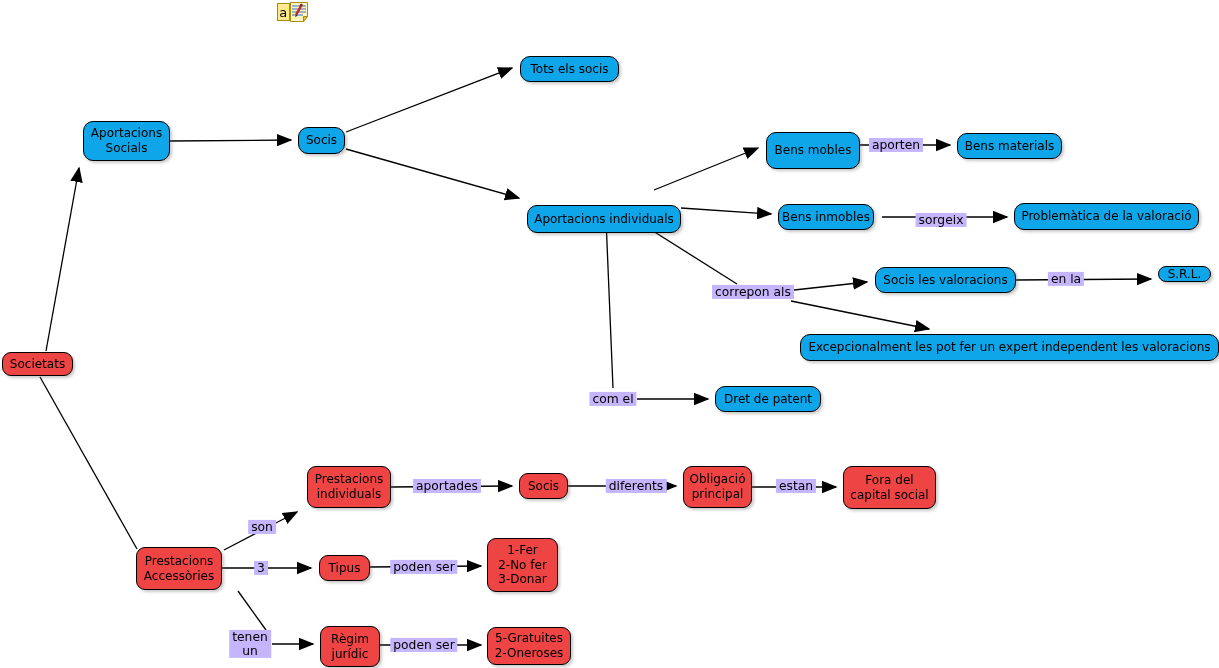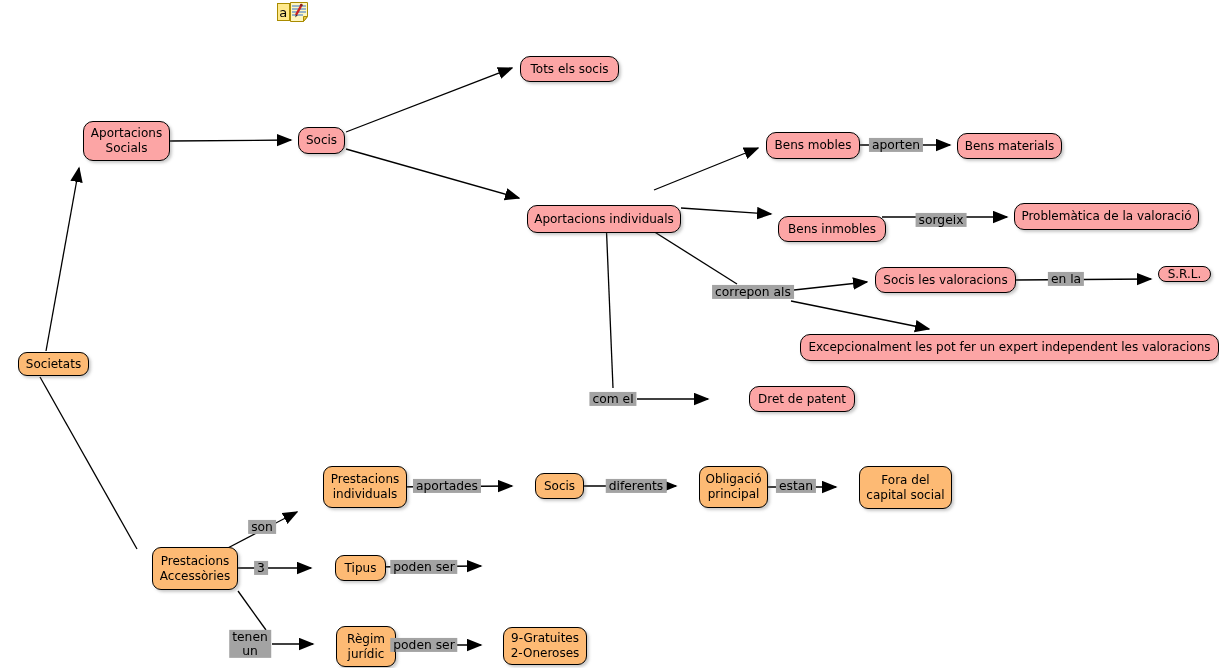--- a/index.html
+++ b/index.html
@@ -20,26 +20,26 @@
     border:1.3px solid #000;
     border-radius:10px;
     font-size:12px;line-height:1.22;
     color:#000;
     white-space:pre;
     box-shadow:2px 2px 3px rgba(100,100,100,0.35);
     box-sizing:border-box;
     padding:0 1px;
     cursor:default;
   }
-  .node.red{background:#fca5a5;}
-  .node.light{background:#fdba74;border-radius:9px;margin-left:16px;}
+  .node.red{background:#0ea5e9;}
+  .node.light{background:#ef4444;border-radius:9px;}
   .edge-label{
     position:absolute;
     transform:translate(-50%,-50%);
-    background:#a3a3a3;
+    background:#c4b5fd;
     padding:0 3px;
     font-size:12.3px;line-height:1.15;
     color:#000;text-align:center;
     white-space:pre;
   }
   .anno-icon{position:absolute;left:277px;top:2px;width:32px;height:20px;cursor:pointer;}
 </style>
 </head>
 <body>
 
@@ -94,41 +94,44 @@
     </g>
     <text x="6.3" y="15" text-anchor="middle" font-size="13" fill="#000">a</text>
   </svg>
 
   <div class="node light" style="left:2px;top:352px;width:71px;height:24px;">Societats</div>
   <div class="node red" style="left:83px;top:121px;width:87px;height:40px;">Aportacions
 Socials</div>
   <div class="node red" style="left:298px;top:127px;width:47px;height:27px;">Socis</div>
   <div class="node red" style="left:520px;top:56px;width:99px;height:26px;">Tots els socis</div>
   <div class="node red" style="left:527px;top:205px;width:154px;height:28px;">Aportacions individuals</div>
-  <div class="node red" style="left:766px;top:132px;width:94px;height:27px;">Bens mobles</div>
+  <div class="node red" style="left:766px;top:132px;width:94px;height:37px;">Bens mobles</div>
   <div class="node red" style="left:957px;top:133px;width:105px;height:26px;">Bens materials</div>
-  <div class="node red" style="left:778px;top:216px;width:108px;height:26px;">Bens inmobles</div>
+  <div class="node red" style="left:778px;top:204px;width:96px;height:26px;">Bens inmobles</div>
   <div class="node red" style="left:875px;top:267px;width:141px;height:26px;">Socis les valoracions</div>
   <div class="node red" style="left:1014px;top:203px;width:185px;height:27px;">Problemàtica de la valoració</div>
   <div class="node red" style="left:1158px;top:266px;width:53px;height:16px;">S.R.L.</div>
   <div class="node red" style="left:800px;top:334px;width:419px;height:27px;">Excepcionalment les pot fer un expert independent les valoracions</div>
-  <div class="node red" style="left:749px;top:386px;width:106px;height:26px;">Dret de patent</div>
+  <div class="node red" style="left:715px;top:386px;width:106px;height:26px;">Dret de patent</div>
   <div class="node light" style="left:307px;top:466px;width:84px;height:42px;">Prestacions
 individuals</div>
   <div class="node light" style="left:519px;top:473px;width:49px;height:26px;">Socis</div>
   <div class="node light" style="left:683px;top:466px;width:69px;height:42px;">Obligació
 principal</div>
   <div class="node light" style="left:843px;top:466px;width:93px;height:43px;">Fora del
 capital social</div>
   <div class="node light" style="left:136px;top:547px;width:86px;height:43px;">Prestacions
 Accessòries</div>
   <div class="node light" style="left:319px;top:555px;width:51px;height:26px;">Tipus</div>
+  <div class="node light" style="left:487px;top:538px;width:71px;height:54px;">1-Fer
+2-No fer
+3-Donar</div>
   <div class="node light" style="left:320px;top:626px;width:60px;height:41px;">Règim
 jurídic</div>
-  <div class="node light" style="left:487px;top:627px;width:84px;height:38px;">9-Gratuites
+  <div class="node light" style="left:487px;top:627px;width:84px;height:38px;">5-Gratuites
 2-Oneroses</div>
 
   <div class="edge-label" style="left:896px;top:145px;">aporten</div>
   <div class="edge-label" style="left:941px;top:220px;">sorgeix</div>
   <div class="edge-label" style="left:753px;top:292px;">correpon als</div>
   <div class="edge-label" style="left:1066px;top:279px;">en la</div>
   <div class="edge-label" style="left:613px;top:399px;">com el</div>
   <div class="edge-label" style="left:447px;top:486px;">aportades</div>
   <div class="edge-label" style="left:636px;top:486px;">diferents</div>
   <div class="edge-label" style="left:796px;top:486px;">estan</div>

